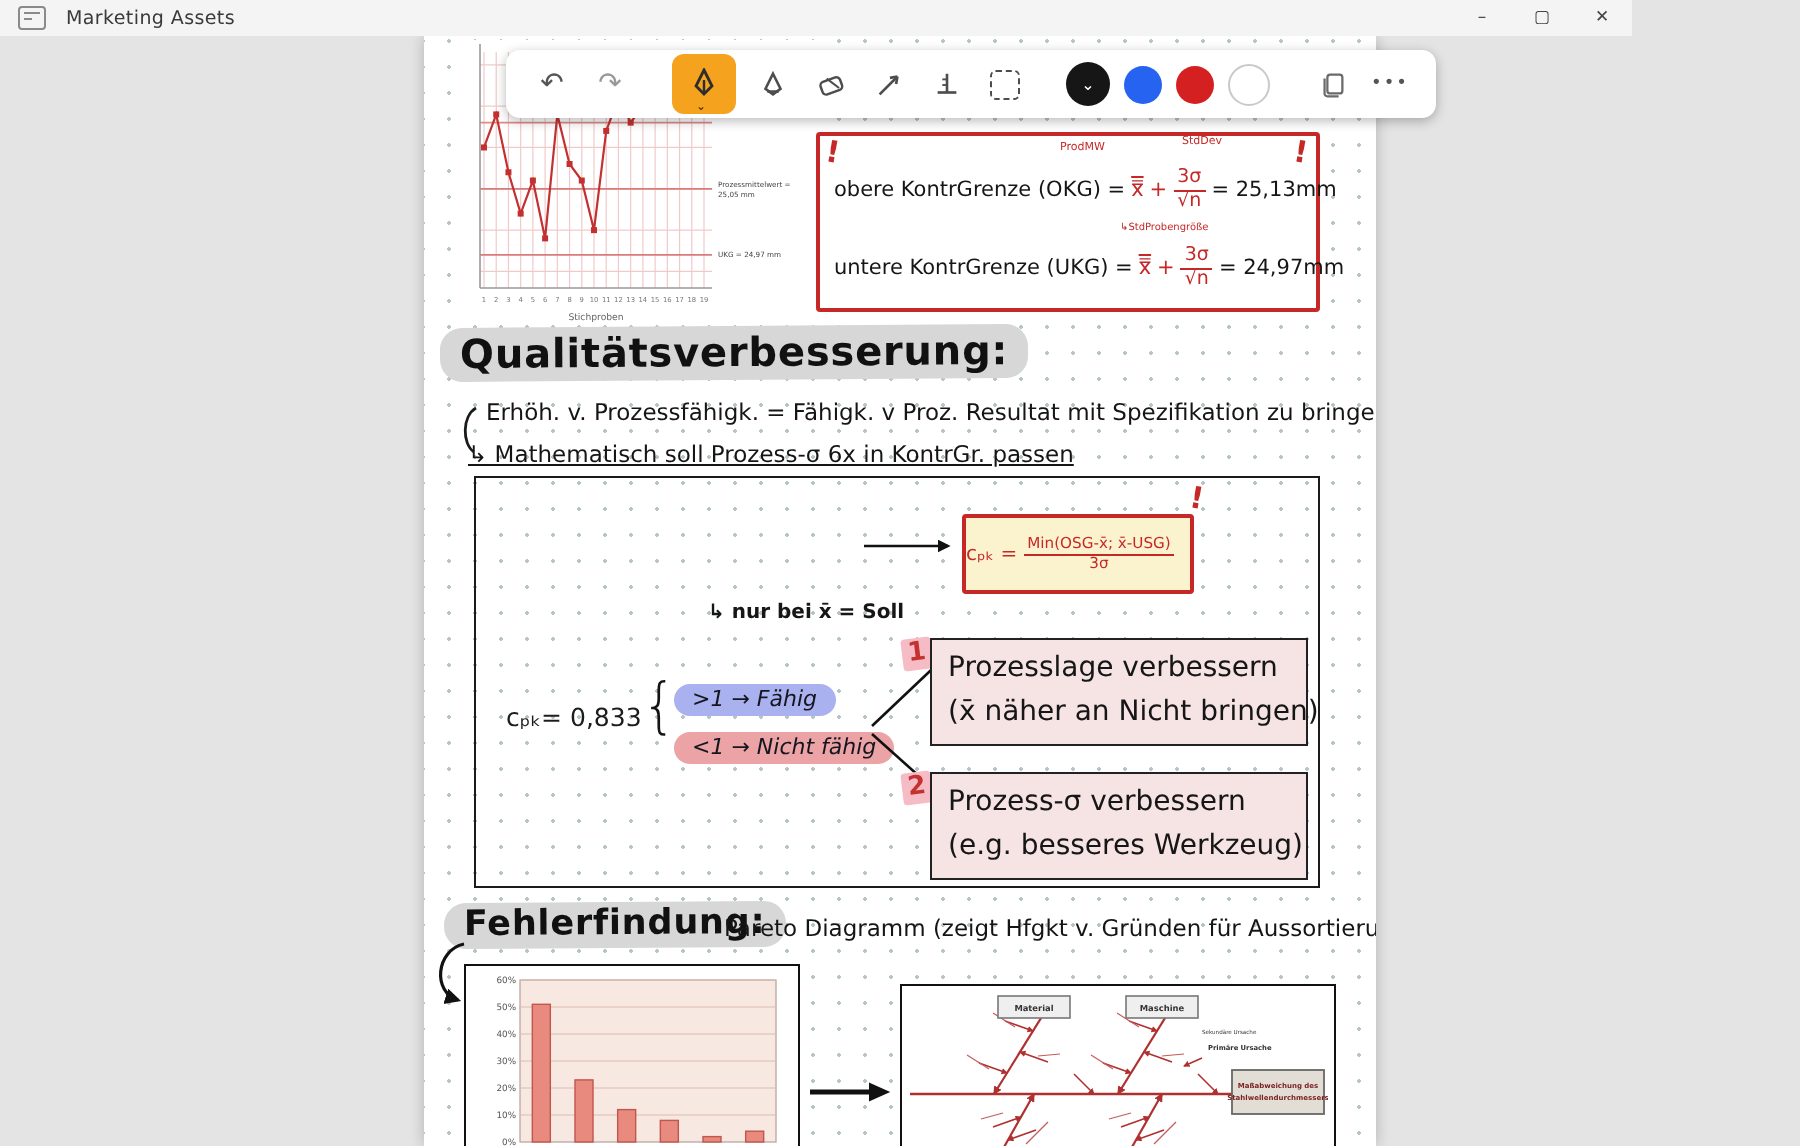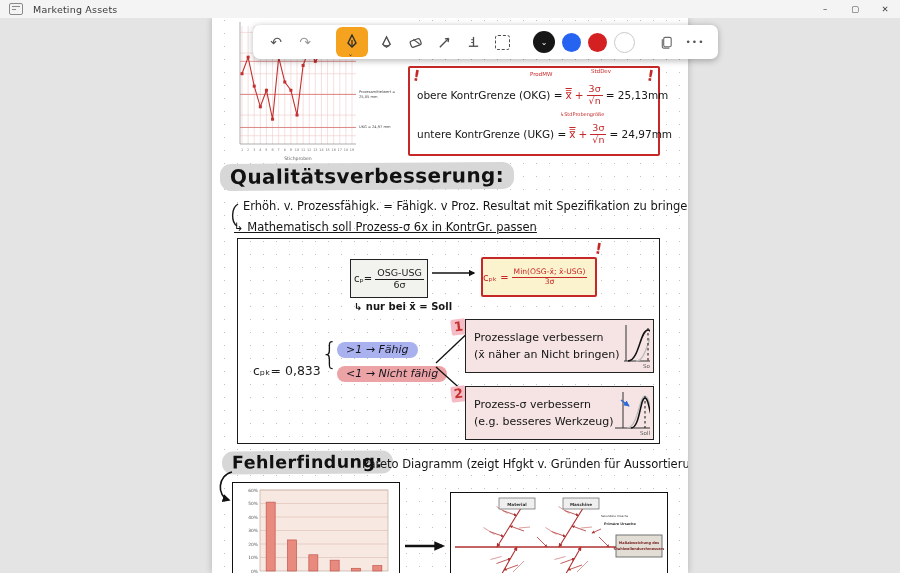--- a/index.html
+++ b/index.html
@@ -1,18 +1,18 @@
 <!DOCTYPE html>
 <html><head>
 <meta charset="utf-8">
 <style>
   html,body{margin:0;padding:0;width:900px;height:573px;overflow:hidden;
     font-family:"DejaVu Sans","Liberation Sans",sans-serif;background:#e4e4e4;}
   
-  .titlebar{position:absolute;left:0;top:0;width:900px;height:18px;background:#f4f4f4;
+  .titlebar{position:absolute;left:0;top:0;width:816px;height:18px;background:#f4f4f4;
     display:flex;align-items:center;font-size:9.5px;color:#3a3a3a;z-index:50;}
   .app-icon{width:12px;height:10px;margin:0 10px 0 9px;border:1.2px solid #8a8a8a;border-radius:2px;
     position:relative;}
   .app-icon:before{content:"";position:absolute;left:2px;top:2px;right:2px;height:1.2px;background:#8a8a8a;}
   .app-icon:after{content:"";position:absolute;left:2px;top:5px;width:4px;height:1.2px;background:#8a8a8a;}
   .win-title{letter-spacing:.2px;}
   .win-controls{margin-left:auto;display:flex;height:100%;}
   .win-btn{width:30px;height:100%;display:flex;align-items:center;justify-content:center;
     font-size:8.5px;color:#444;cursor:default;}
   
@@ -63,21 +63,21 @@
   .cpk-box .frac{font-size:7.6px;}
   .note{position:absolute;font-size:10px;color:#161616;white-space:nowrap;}
   .pill{position:absolute;border-radius:9px;padding:1px 9px 2px;font-size:11px;color:#15151f;white-space:nowrap;font-style:italic;}
   .pill.blue{background:#a9b2ee;}
   .pill.pink{background:#eba3a5;}
   .brace{position:absolute;font-size:27px;font-weight:200;color:#141414;transform:scaleY(1.12);}
   .cnum{position:absolute;color:#c4312f;font-weight:bold;font-size:13px;background:#f5bcc6;
     padding:0 3px;border-radius:2px;transform:rotate(-7deg);line-height:1.2;}
   .opt-box{position:absolute;left:227px;width:187px;height:52px;background:#f6e3e3;
     border:1.5px solid #222;display:flex;align-items:center;}
-  .opt-text{font-size:11px;line-height:1.55;padding-left:8px;white-space:nowrap;color:#161616;flex:1;}
+  .opt-text{font-size:14px;line-height:1.55;padding-left:8px;white-space:nowrap;color:#161616;flex:1;}
   .sub2{position:absolute;font-size:11.5px;color:#151515;white-space:nowrap;}
   .pareto-box{position:absolute;left:20px;top:464px;width:166px;height:115px;background:#fff;
     border:1.6px solid #111;}
   .fish-box{position:absolute;left:238px;top:474px;width:216px;height:103px;background:#fff;
     border:1.6px solid #111;}
 </style>
 </head>
 <body>
 
 <div class="titlebar">
@@ -199,46 +199,39 @@
   </div>
 
   <div class="pill-head h1" style="left:8px;top:145px;">Qualitätsverbesserung:</div>
   <div class="bodyline" style="left:31px;top:181px;">Erhöh. v. Prozessfähigk. = Fähigk. v Proz. Resultat mit Spezifikation zu bringen</div>
   <div class="bodyline" style="left:22px;top:202px;text-decoration:underline;">↳ Mathematisch soll Prozess-σ 6x in KontrGr. passen</div>
   <svg class="abs" style="left:17px;top:184px;" width="12" height="26">
     <path d="M9,2 C2,6 2,20 8,24" fill="none" stroke="#1a1a1a" stroke-width="1.4"></path>
   </svg>
 
   <div class="bigbox">
-    <div class="cp-box">
-      <span>cₚ=</span>
-      <span class="frac">
-        <span class="fr-num">OSG-USG</span>
-        <span>6σ</span>
-      </span>
-    </div>
     <div class="note" style="left:116px;top:62px;font-weight:bold;">↳ nur bei x̄ = Soll</div>
     <svg class="abs" style="left:192px;top:28px;" width="50" height="12">
       <defs>
           <marker id="m-cp" markerWidth="6" markerHeight="6" refX="4" refY="2.5" orient="auto">
         <path d="M0,0 L5,2.5 L0,5 z" fill="#111"></path>
           </marker>
         </defs>
       <line x1="2" y1="6" x2="44" y2="6" stroke="#111" stroke-width="1.3" marker-end="url(#m-cp)"></line>
     </svg>
     <div class="cpk-box">
       <span style="font-size:10px;">cₚₖ =</span>
       <span class="frac">
         <span class="fr-num">Min(OSG-x̄; x̄-USG)</span>
         <span>3σ</span>
       </span>
     </div>
     <div class="excl" style="left:357px;top:1px;">!</div>
 
-    <div class="abs" style="left:15px;top:112px;font-size:12.5px;margin-top:12px;">cₚₖ= 0,833</div>
+    <div class="abs" style="left:15px;top:112px;font-size:12.5px;">cₚₖ= 0,833</div>
     <div class="brace" style="left:83px;top:99px;">{</div>
     <div class="pill blue" style="left:99px;top:103px;">&gt;1 → Fähig</div>
     <div class="pill pink" style="left:99px;top:127px;">&lt;1 → Nicht fähig</div>
 
     <svg class="abs" style="left:196px;top:82px;" width="46" height="86">
       <defs>
           <marker id="m-fan" markerWidth="6" markerHeight="6" refX="4" refY="2.5" orient="auto">
         <path d="M0,0 L5,2.5 L0,5 z" fill="#111"></path>
           </marker>
         </defs>

